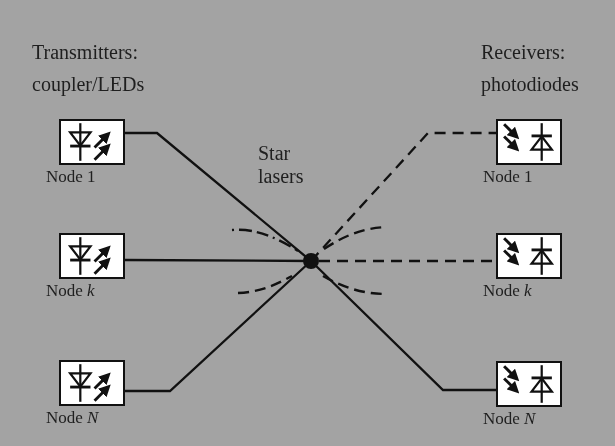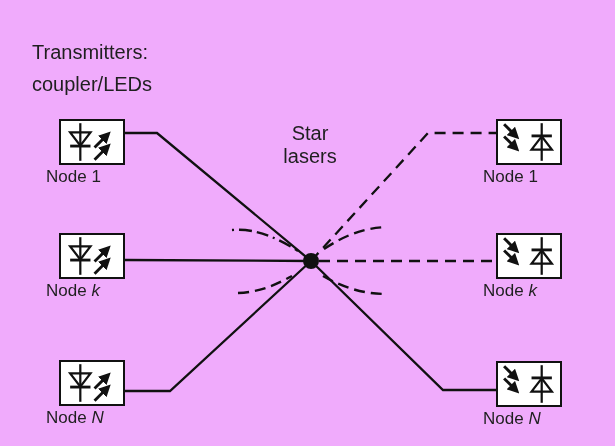--- a/index.html
+++ b/index.html
@@ -1,37 +1,37 @@
 <!DOCTYPE html>
 <html><head>
 <meta charset="utf-8">
 <style>
   html, body { margin: 0; padding: 0; background: #ffffff; }
   .canvas {
     position: relative;
     width: 615px;
     height: 446px;
-    background: #f0abfc;
-    font-family: Liberation Sans, sans-serif;
+    background: #a3a3a3;
+    font-family: Liberation Serif, serif;
     color: #1f1f1f;
     overflow: hidden;
   }
   .wires { position: absolute; left: 0; top: 0; width: 615px; height: 446px; }
   .wire  { stroke: #111111; stroke-width: 2.3; fill: none; stroke-linecap: butt; }
   .wire.dashed { stroke-dasharray: 11 7; }
   .stub  { stroke: #111111; stroke-width: 2.4; fill: none; stroke-dasharray: 11 6; }
   .stub.dotstart { stroke-dasharray: 2 5 13 5 12 5; }
 
   .heading { position: absolute; font-size: 20px; line-height: 32px; white-space: nowrap; }
   .heading-tx { left: 32px; top: 36px; }
   .heading-rx { left: 481px; top: 36px; }
 
   .star-label {
-    position: absolute; left: 258px; top: 122px; width: 104px;
-    text-align: center; font-size: 20px; line-height: 23px;
+    position: absolute; left: 258px; top: 142px; width: 104px;
+    font-size: 20px; line-height: 23px;
   }
 
   .node { position: absolute; width: 76px; }
   .node-box {
     width: 66px; height: 46px; box-sizing: border-box;
     border: 2.5px solid #111111; background: #ffffff; position: relative;
   }
   .node-label {
     position: absolute; left: -13px; top: 48px;
     font-size: 17px; white-space: nowrap;
@@ -81,20 +81,24 @@
     <path class="stub dotstart" d="M232,230 C254,228 276,237 298,251"></path>
     <path class="stub" d="M238,293 C258,292 272,287 292,276"></path>
     <path class="stub" d="M324,249 C344,236 362,228 387,227"></path>
     <path class="stub" d="M323,276 C344,288 364,294 387,294"></path>
     <circle cx="311" cy="261" r="8" fill="#111111"></circle>
   </svg>
 
   <div class="heading heading-tx">
     <div>Transmitters:</div>
     <div>coupler/LEDs</div>
+  </div>
+  <div class="heading heading-rx">
+    <div>Receivers:</div>
+    <div>photodiodes</div>
   </div>
 
   <div class="star-label">
     <div>Star</div>
     <div>lasers</div>
   </div>
 
   <div class="node" style="left:59px; top:119px;">
     <div class="node-box">
       <svg class="icon">

